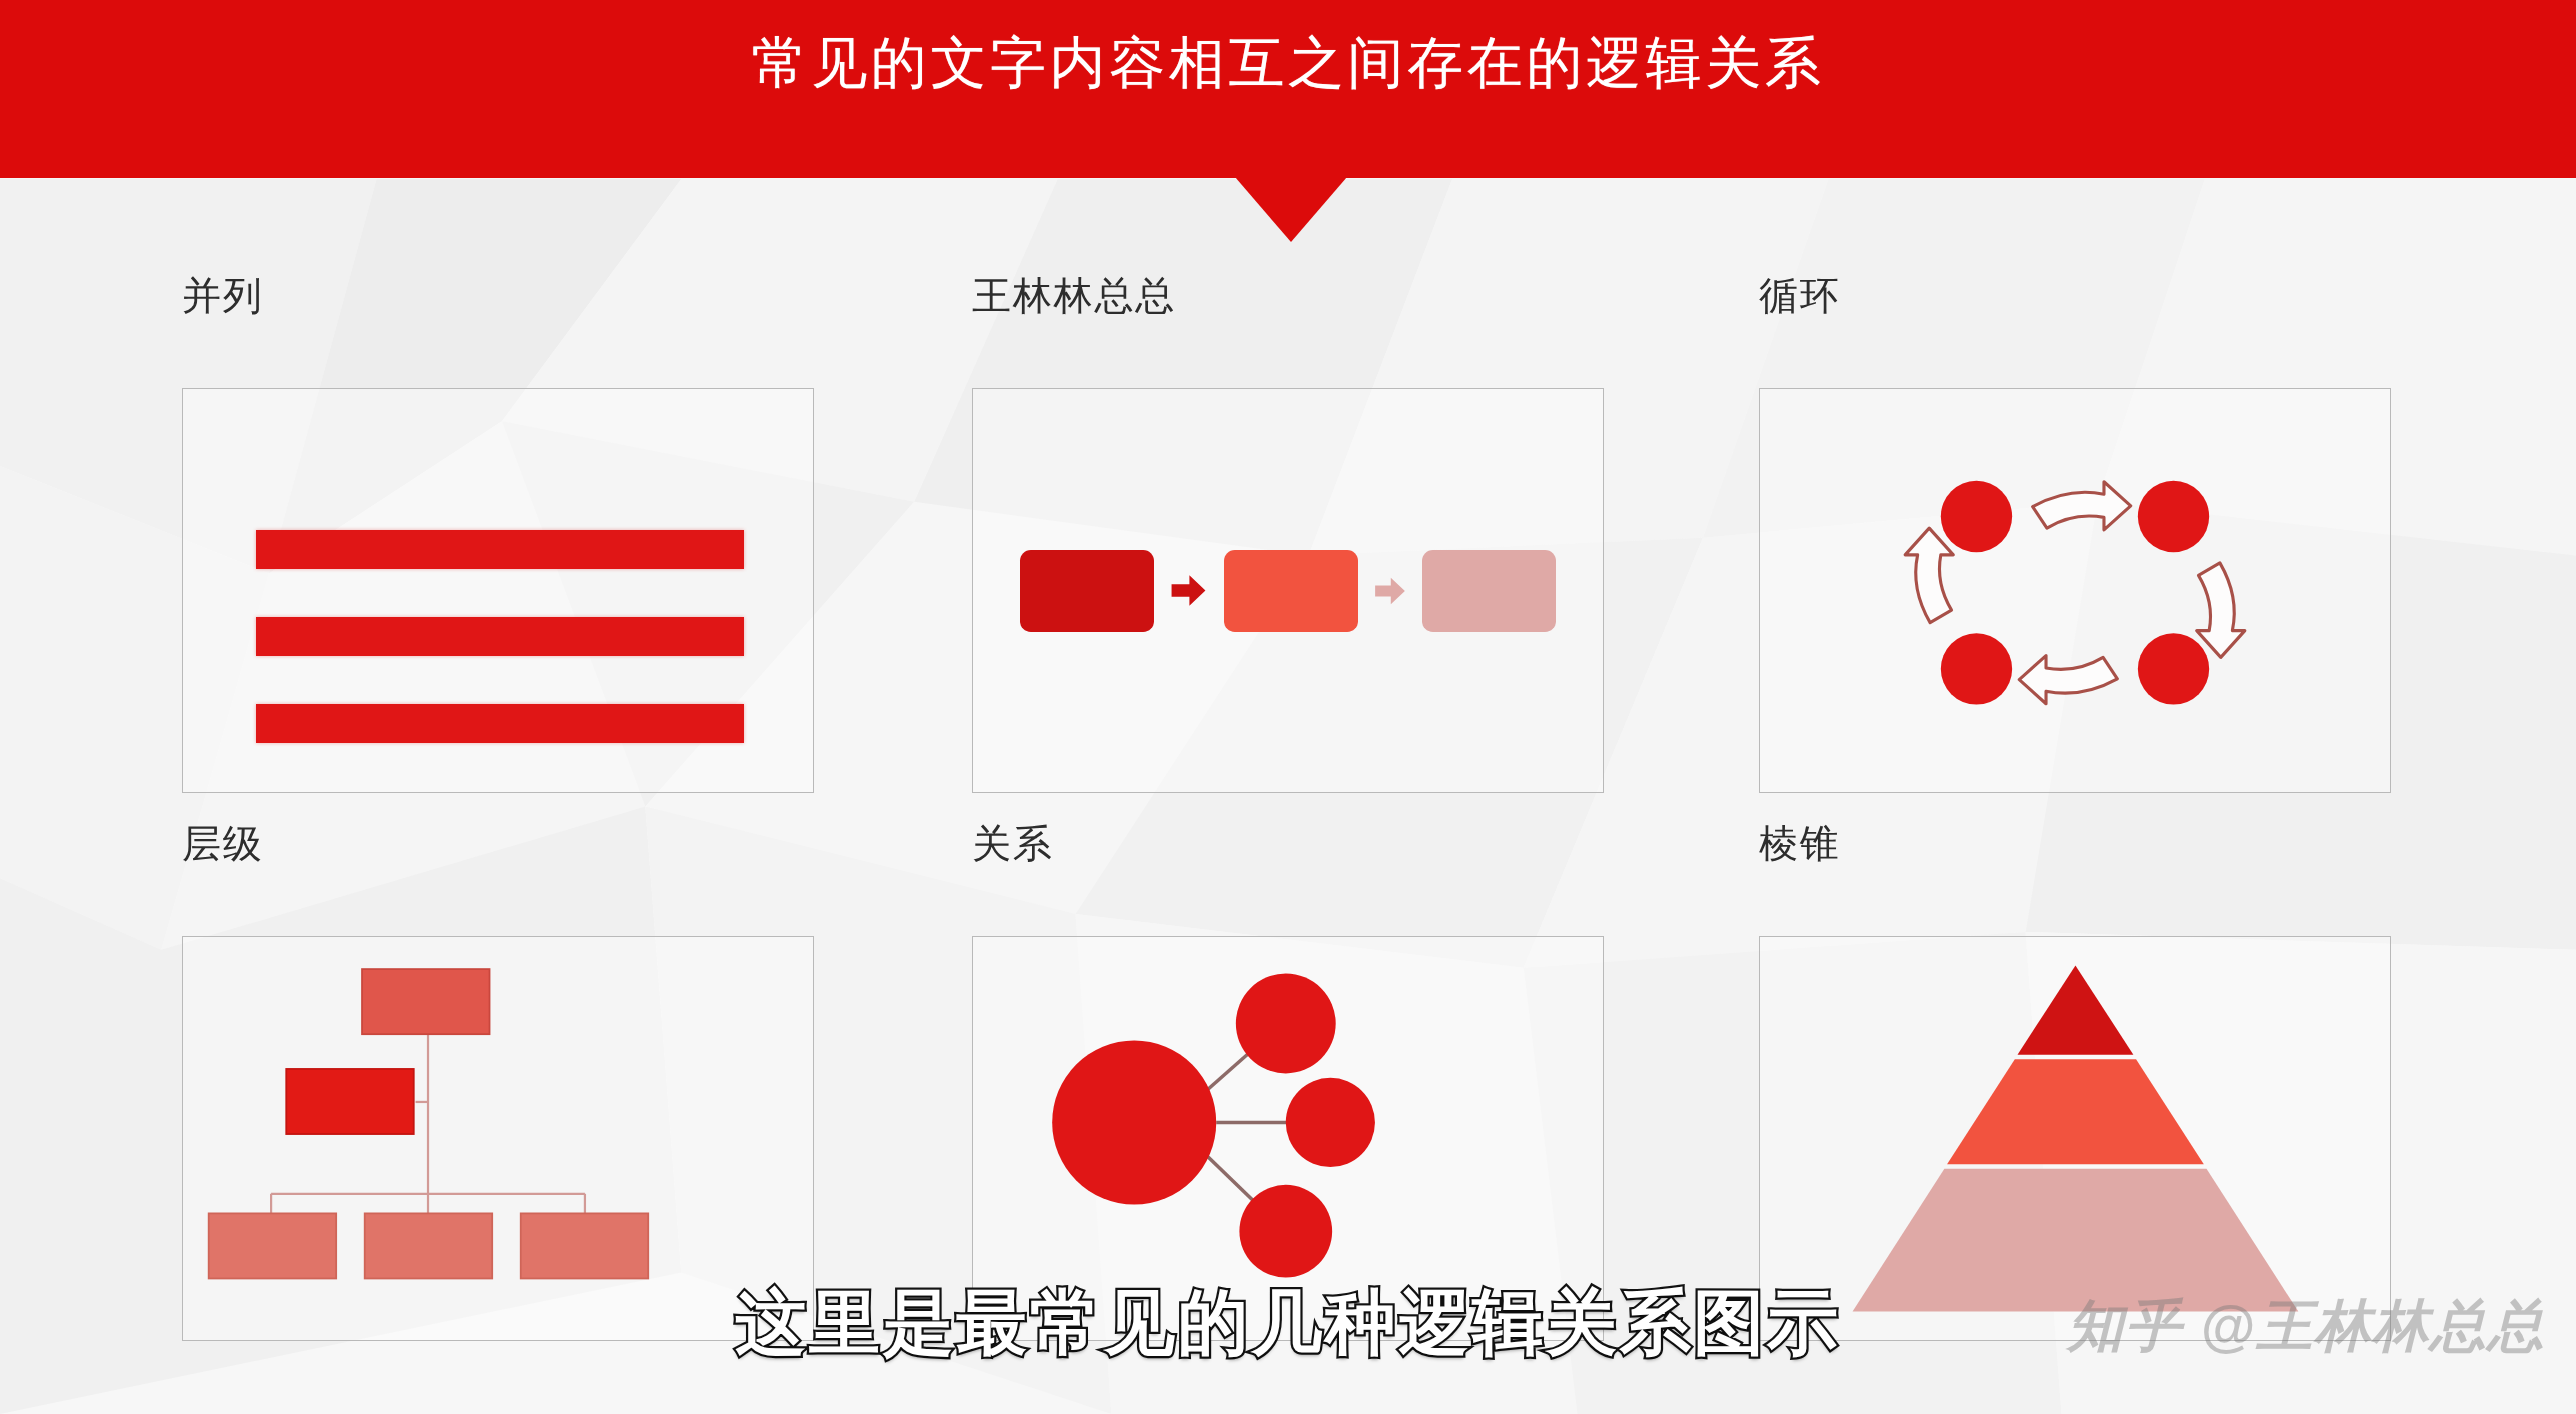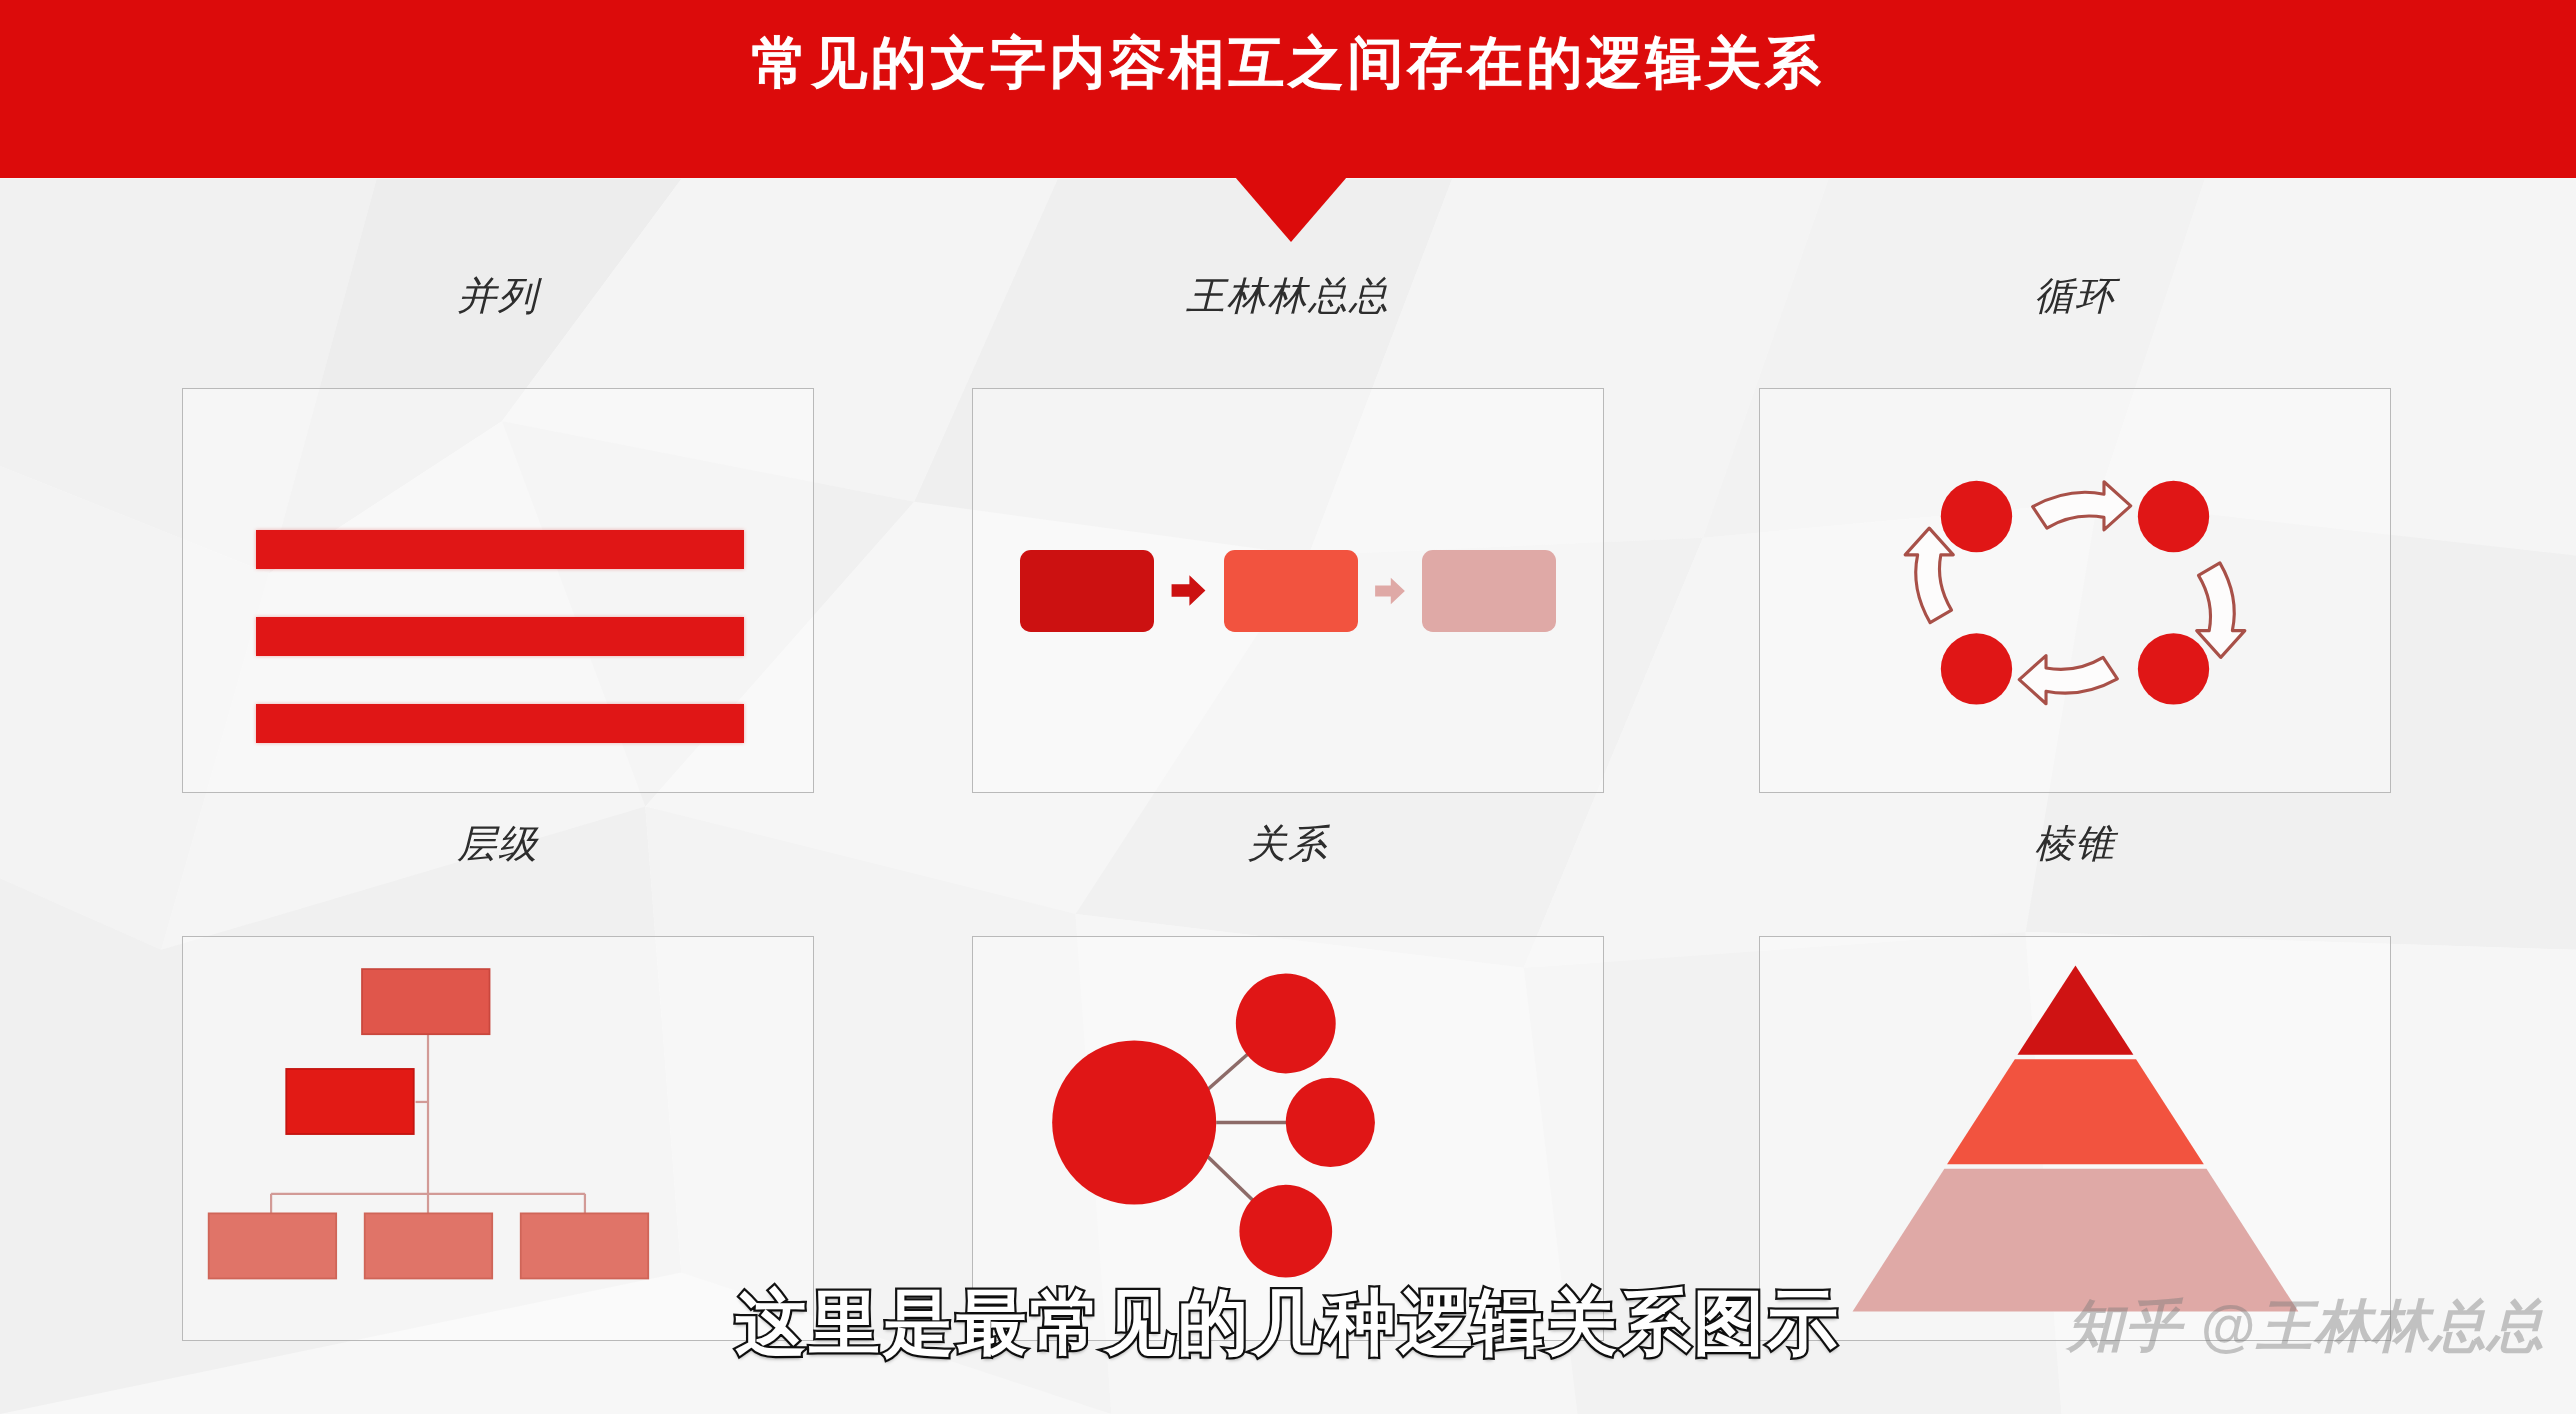--- a/index.html
+++ b/index.html
@@ -23,46 +23,44 @@
     position:absolute; left:0; top:0;
     width:2576px; height:178px;
     background:#dc0b0b;
     z-index:5;
   }
   #banner-title {
     position:absolute; left:0; top:0; width:100%; height:128px;
     display:flex; align-items:center; justify-content:center;
     color:#ffffff;
     font-size:56px;
-    font-weight:700;
+    font-weight:400;
     letter-spacing:3.6px;
     text-shadow:0 0 0.9px rgba(255,255,255,.6);
     white-space:nowrap;
   }
   #banner-pointer {
     position:absolute; left:1291px; top:177px;
     width:0; height:0;
     transform:translateX(-50%);
     border-left:56px solid transparent;
     border-right:56px solid transparent;
     border-top:65px solid #dc0b0b;
     z-index:6;
   }
 
   
   .panel { position:absolute; }
   .panel-label {
     position:absolute; top:0; left:0; width:100%;
-    text-align:center;
     font-size:39px;
     font-weight:400;
     color:#2d2d2d;
     letter-spacing:1.8px;
     white-space:nowrap;
-    font-style:italic;
   }
   .panel-box {
     position:absolute;
     left:0;
     border:1.8px solid #b9b9b9;
     background:rgba(255,255,255,0.34);
     overflow:hidden;
   }
   .panel-art { position:absolute; inset:0; width:100%; height:100%; display:block; }
 

